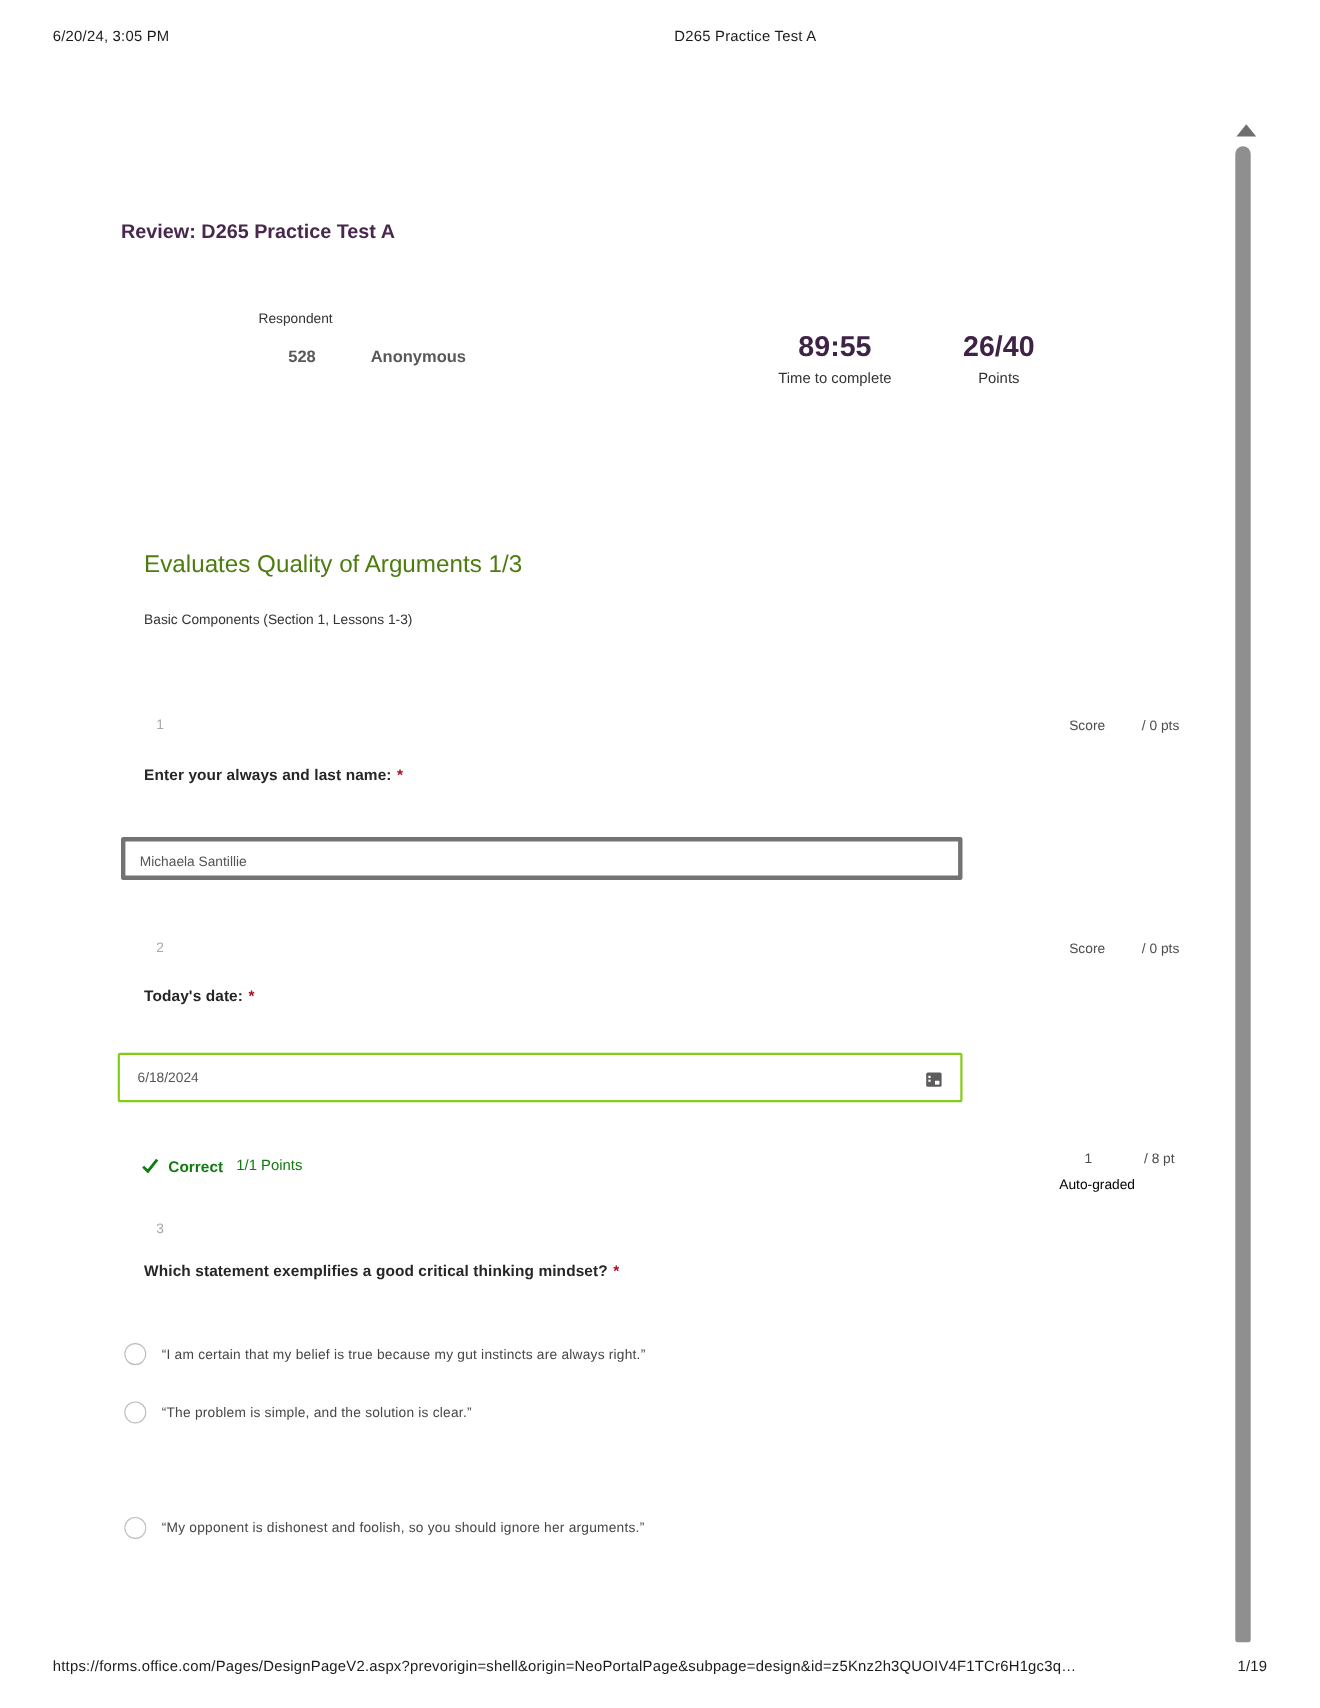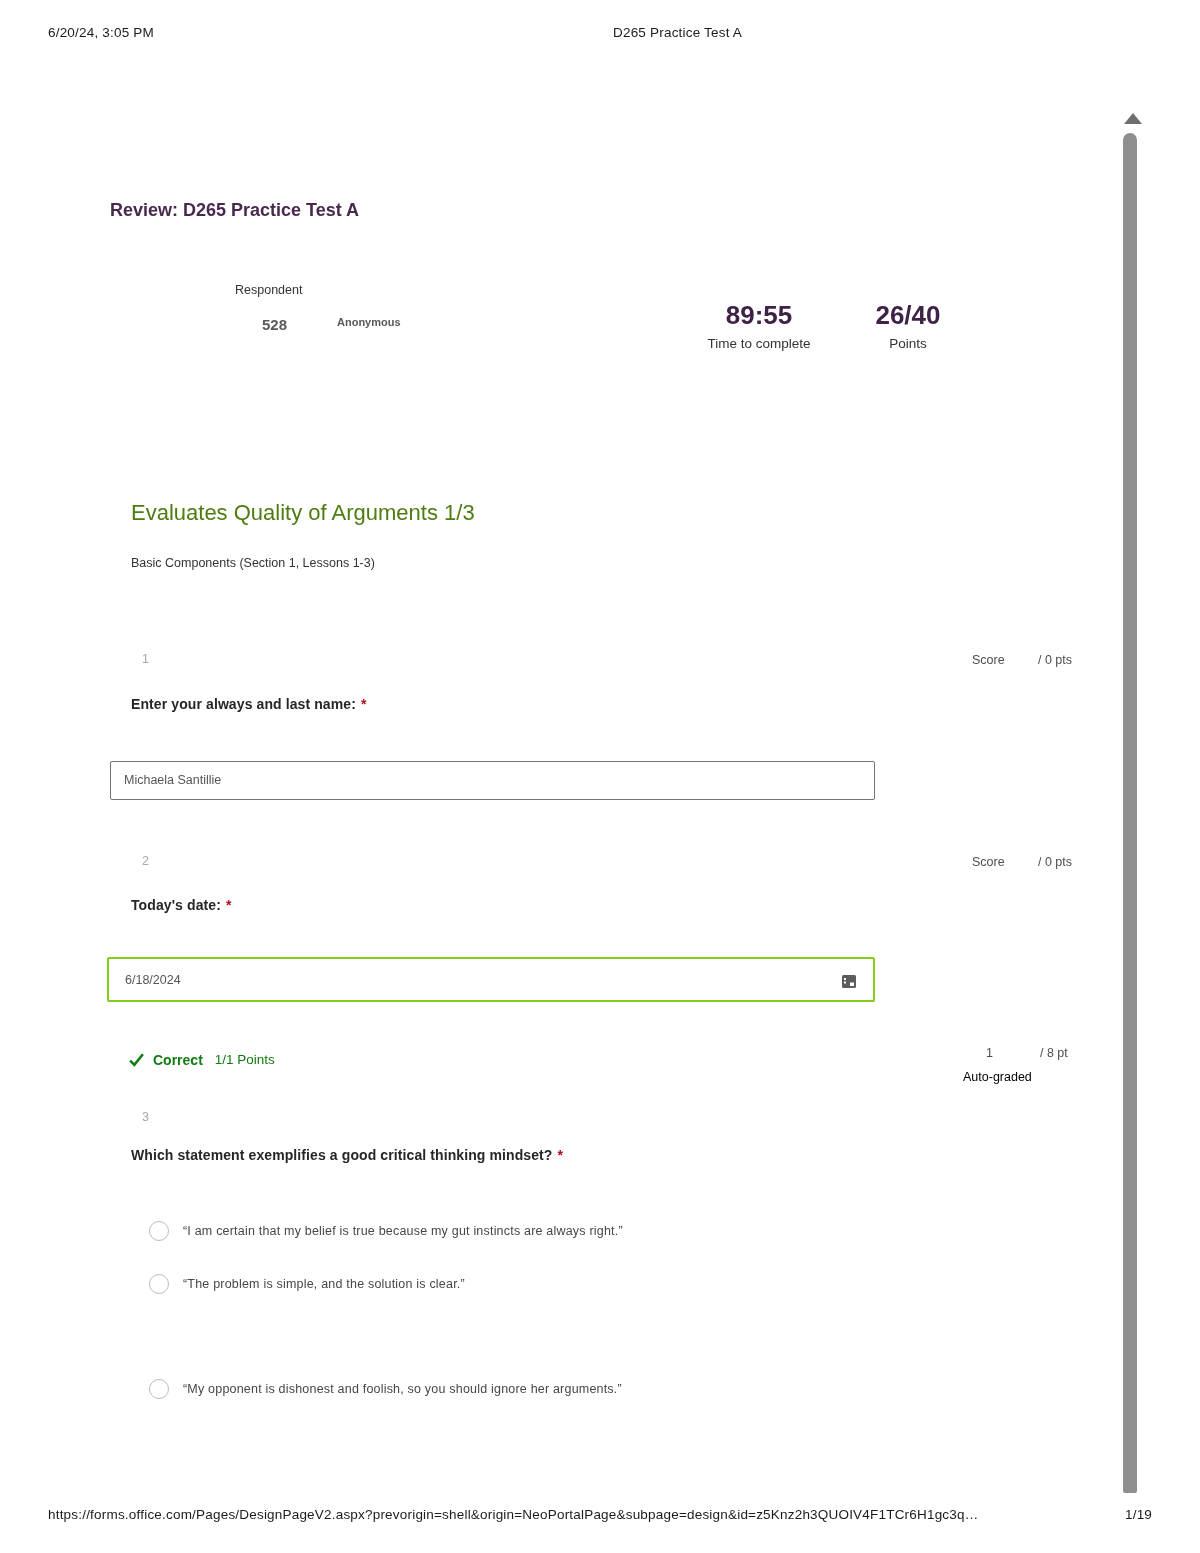--- a/index.html
+++ b/index.html
@@ -16,58 +16,58 @@
   .scroll-up-arrow { left:1124px; top:113px; width:0; height:0;
     border-left:9px solid transparent; border-right:9px solid transparent;
     border-bottom:11px solid #6f6f6f; }
   .scroll-thumb { left:1123px; top:133px; width:14px; height:1360px;
     background:#8f8f8f; border-radius:7px 7px 2px 2px; }
 
   
   .review-title { left:110px; top:200px; font-size:18px; font-weight:700; color:#49284e; }
   .respondent-label { left:235px; top:283px; font-size:12.5px; color:#333; }
   .respondent-id { left:262px; top:316px; font-size:15px; font-weight:600; color:#595959; }
-  .respondent-name { left:337px; top:316px; font-size:11px; font-weight:600; color:#595959; }
+  .respondent-name { left:337px; top:316px; font-size:15px; font-weight:600; color:#595959; }
 
   .stat { top:300px; width:130px; text-align:center; }
   .stat .value { font-size:26px; font-weight:600; color:#3e2346; line-height:1.2; }
   .stat .label { margin-top:5px; font-size:13.5px; color:#333; }
   .stat-time { left:694px; }
   .stat-points { left:843px; }
 
   
   .section-title { left:131px; top:500px; font-size:22px; font-weight:400; color:#4d7c0f; }
   .section-subtitle { left:131px; top:556px; font-size:12.5px; color:#333; }
 
   
   .q-number { font-size:12.5px; color:#a8a8a8; }
   .score-label { font-size:12.5px; color:#4d4d4d; }
   .q-text { font-size:14px; font-weight:700; color:#262626; letter-spacing:.1px; }
   .req { color:#b10e1c; font-weight:700; margin-left:5px; }
 
   .text-input { left:110px; top:761px; width:765px; height:39px;
-    border:1px solid #737373; border-radius:2px; background:#fff;
+    border:4px solid #737373; border-radius:2px; background:#fff;
     font-size:12.5px; color:#555; line-height:37px; padding-left:13px; }
 
   .date-input { left:107px; top:957px; width:768px; height:45px;
     border:2px solid #84cc16; border-radius:2px; background:#fff;
     font-size:12.5px; color:#555; line-height:43px; padding-left:16px; }
   .calendar-icon { position:absolute; right:16px; top:14px; width:16px; height:16px; }
 
   
   .result-row { left:128px; top:1051px; display:flex; align-items:center; gap:8px; color:#107c10; }
   .result-status { font-size:14px; font-weight:700; }
   .result-points { font-size:13.5px; margin-left:4px; }
 
   .auto-score-value { left:986px; top:1046px; font-size:12.5px; color:#4d4d4d; }
   .auto-pts { left:1040px; top:1046px; font-size:12.5px; color:#4d4d4d; }
   .auto-graded { left:963px; top:1070px; font-size:12.5px; color:#000000; }
 
   
-  .option-row { left:113px; display:flex; align-items:center; gap:14px;margin-left:36px; }
+  .option-row { left:113px; display:flex; align-items:center; gap:14px; }
   .radio { width:20px; height:20px; border-radius:50%; border:1.5px solid #bdbdbd;
     background:#fff; flex:0 0 auto; position:relative; }
   .radio.selected { border:2px solid #9a9a9a; }
   .radio.selected::after { content:""; position:absolute; left:2.5px; top:2.5px;
     width:11px; height:11px; border-radius:50%; background:#878787; }
   .option-label { font-size:12.5px; color:#474747; letter-spacing:.2px; }
   .option-check { margin-left:6px; position:relative; top:2px; }
 
   .footer-url { left:48px; top:1507px; }
   .footer-page { left:1125px; top:1507px; }

